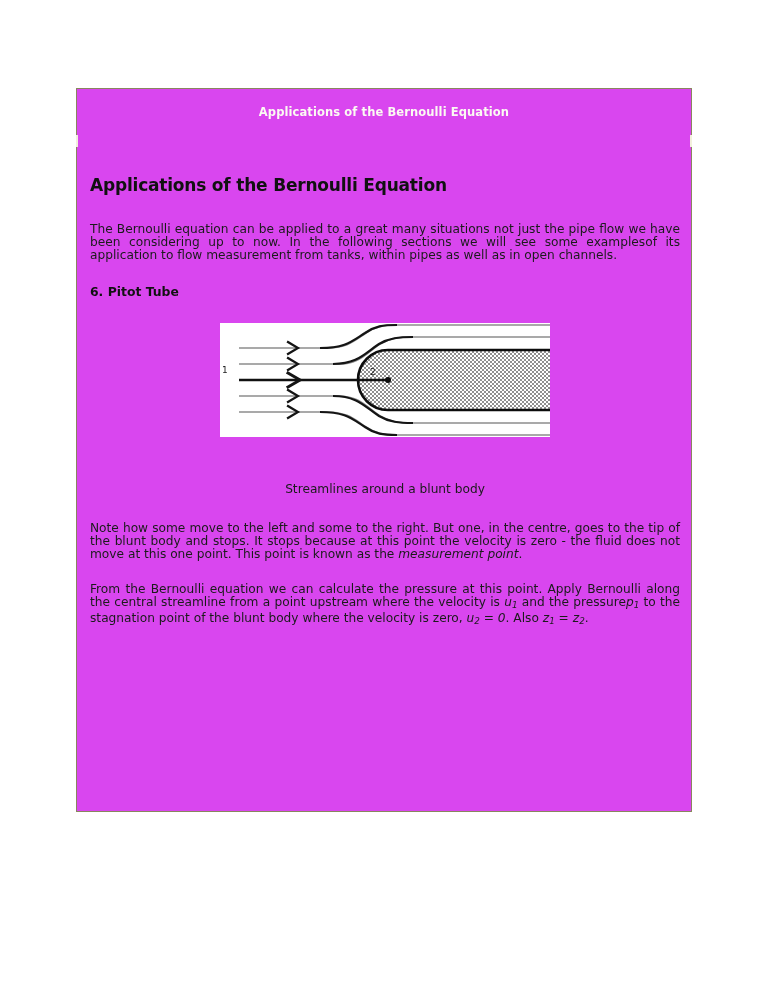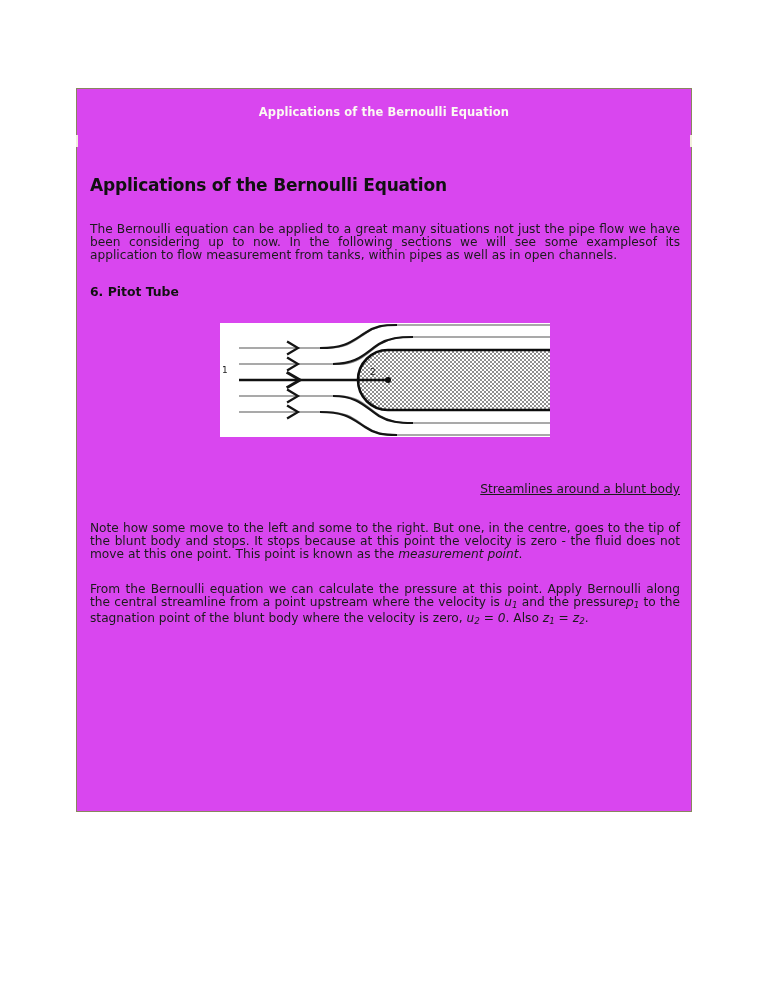--- a/index.html
+++ b/index.html
@@ -100,22 +100,21 @@
     margin: 0 auto;
     width: 330px;
     height: 114px;
     background: #ffffff;
   }
   #figure-caption {
     font-size: 12.2px;
     color: #1b1b1b;
     margin-top: 45px;
     margin-bottom: 26px;
-    text-align: right;
-    text-decoration: underline;
+    text-align: center;
   }
 
   .nowrap { white-space: nowrap; }
 </style>
 </head>
 <body>
 
 <div id="page-sheet">
 
   <div class="border-notch left"></div>

